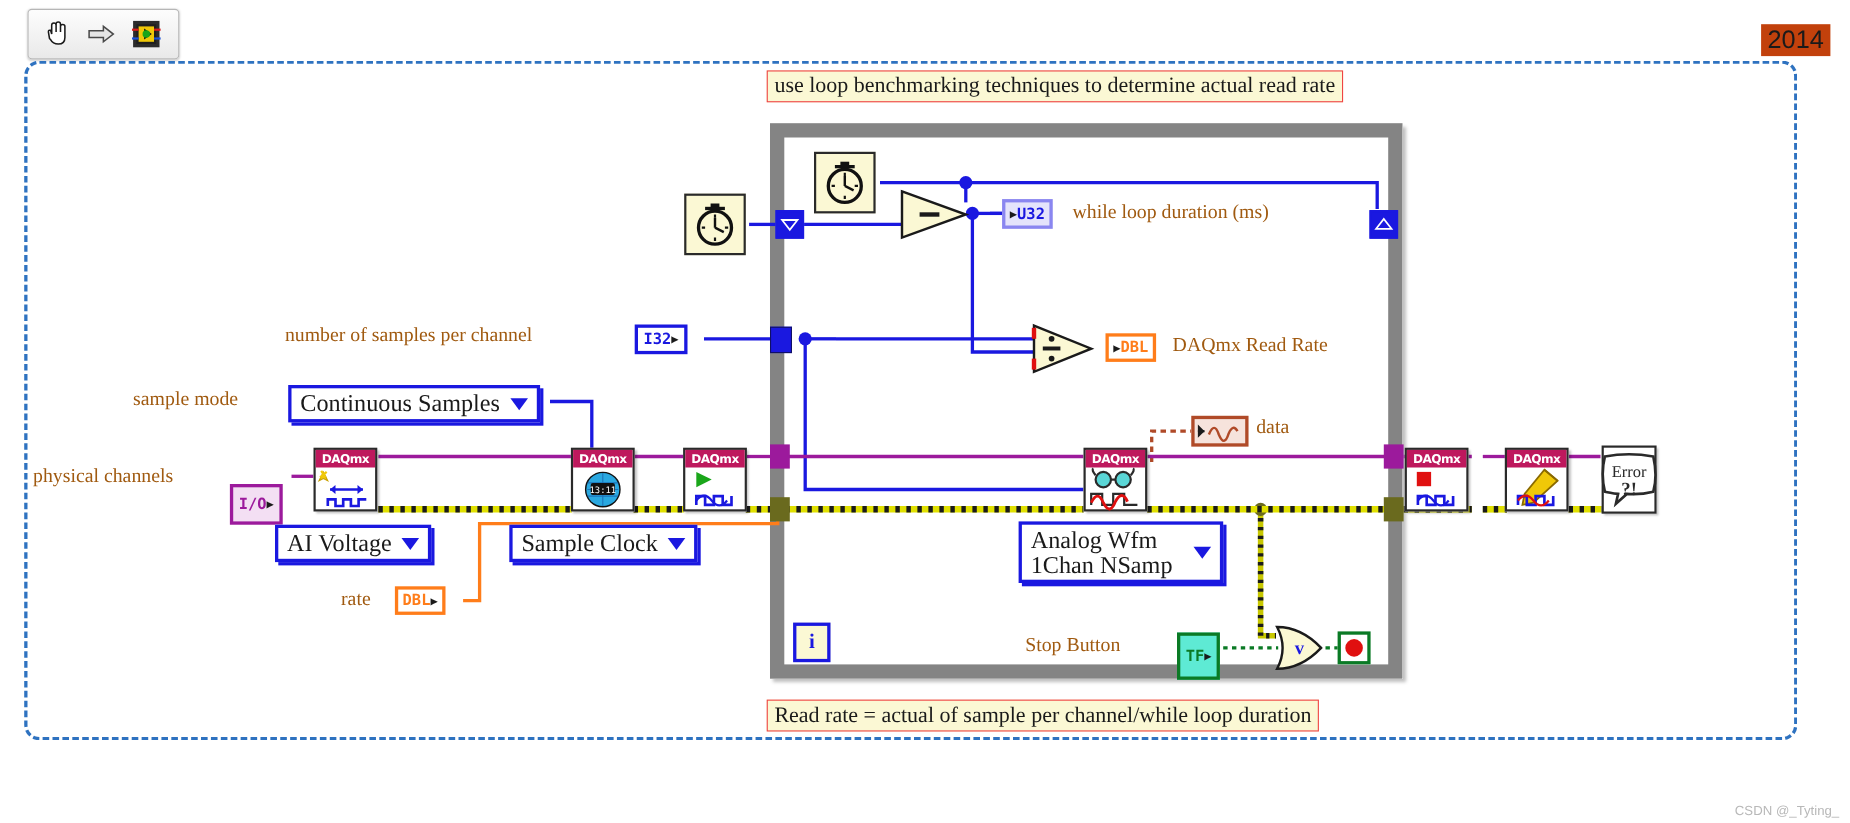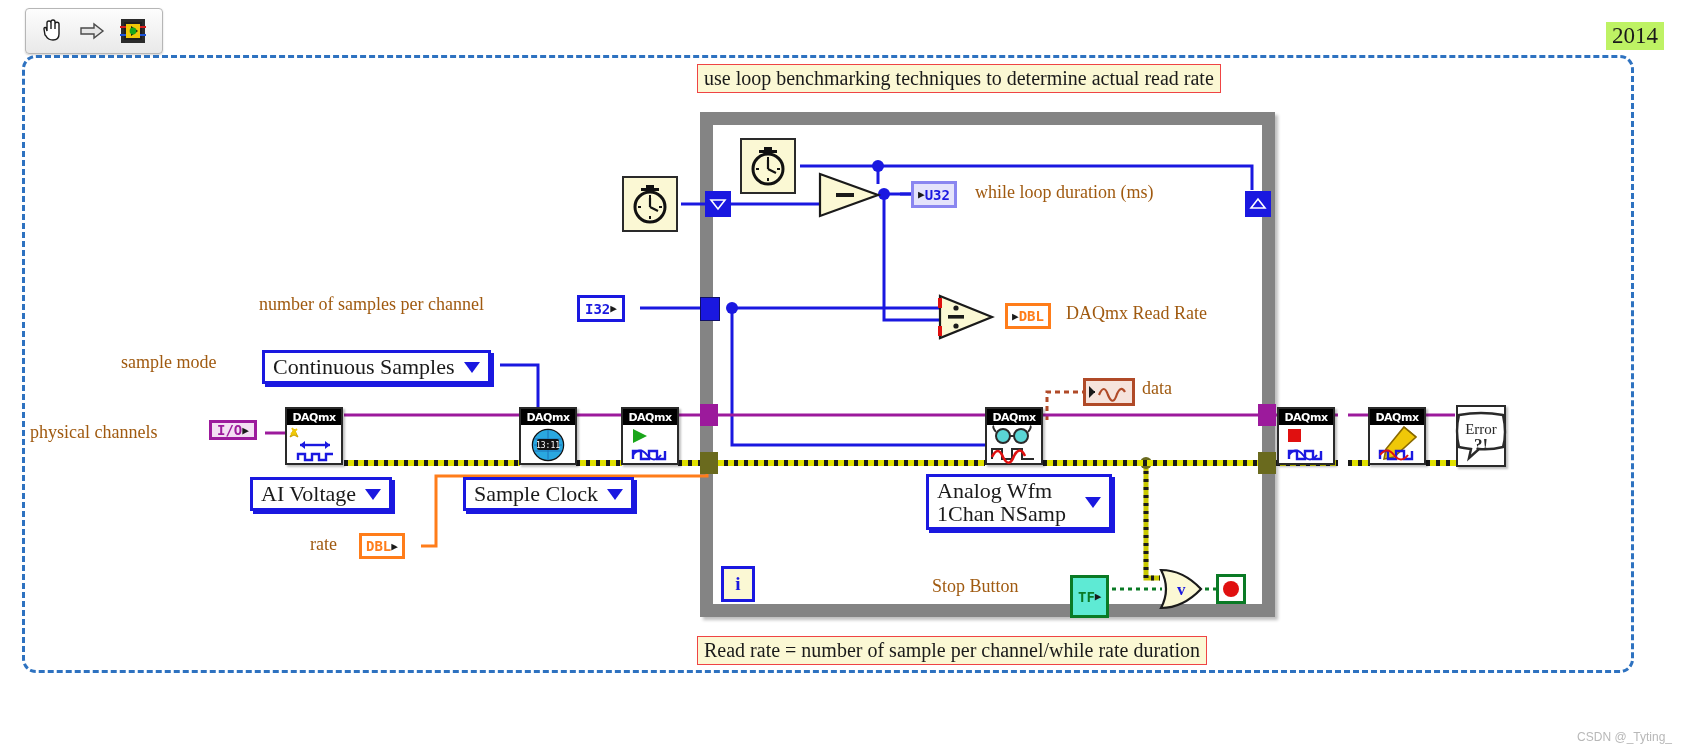--- a/index.html
+++ b/index.html
@@ -8,21 +8,21 @@
   .abs{position:absolute;}
   
   #toolbar{left:25px;top:8px;width:138px;height:46px;
            background:linear-gradient(#fdfdfd,#e9e9e9);
            border:1px solid #b6b6b6;border-radius:4px;
            box-shadow:0 1px 2px rgba(0,0,0,.18);
            display:flex;align-items:center;gap:11px;padding:0 10px;box-sizing:border-box;}
   .tb-icon{width:30px;height:30px;display:flex;align-items:center;justify-content:center;}
   
   #year{right:18px;top:22px;font-size:23px;color:#1a1a1a;
-        font-family:Liberation Serif, serif;background:#bef264;padding:1px 6px;}
+        font-family:Liberation Sans, sans-serif;background:#c2410c;padding:1px 6px;}
   
   #diagram{left:22px;top:55px;width:1612px;height:618px;
            border:3px dashed #2e72c0;border-radius:14px;box-sizing:border-box;}
   
   #whileloop{left:700px;top:112px;width:575px;height:505px;
              border:13px solid #848484;box-sizing:border-box;background:transparent;
              box-shadow:3px 3px 3px rgba(0,0,0,.25);}
   
   .comment{background:#fbf8d4;border:1px solid #ef4444;color:#1a1a1a;
            font-family:"Liberation Serif",serif;font-size:20px;
@@ -33,37 +33,37 @@
   .term{display:inline-flex;align-items:center;justify-content:center;
         font-family:"DejaVu Sans Mono",monospace;font-weight:bold;
         font-size:14px;box-sizing:border-box;}
   .t-i32{border:3px solid #1a18e0;background:#ffffff;color:#1a18e0;
          padding:1px 5px;height:27px;box-shadow:inset 0 0 0 2px #fff;}
   .t-u32{border:3px solid #8a86f0;background:#e4e3fb;color:#1a18e0;
          padding:1px 4px;height:27px;}
   .t-dbl{border:3px solid #ff7d1a;background:#ffffff;color:#ff7d1a;
          padding:1px 4px;height:26px;}
   .t-io{border:3px solid #9c1a9c;background:#f3dff3;color:#9c1a9c;
-        padding:1px 5px;height:20px;}
+        padding:1px 5px;height:37px;margin-top:20px;}
   .t-tf{border:3px solid #0a7a25;background:#5eead4;color:#0a7a25;
         padding:1px 5px;height:43px;}
   .t-wfm{border:3px solid #b04a28;background:#f6e3dc;height:28px;width:52px;}
   
   .ring{border:3px solid #1a18e0;background:#ffffff;color:#1a1a1a;
         font-family:"Liberation Serif",serif;font-size:22px;
         padding:1px 8px;display:inline-flex;align-items:center;gap:9px;
         box-shadow:3px 3px 0 #1a18e0, 3px 3px 0 1px #ffffff;white-space:nowrap;}
   .ring.two{line-height:1.05;padding:2px 8px;}
   .caret{width:0;height:0;border-left:8px solid transparent;
          border-right:8px solid transparent;border-top:11px solid #1a18e0;flex:0 0 auto;}
   
   .vi{border:2px solid #2a2a2a;background:#ffffff;width:58px;height:58px;
       box-sizing:border-box;box-shadow:2px 2px 2px rgba(0,0,0,.25);
       display:flex;flex-direction:column;align-items:center;}
-  .vi-hdr{background:#000000;color:#ffffff;width:100%;height:17px;
+  .vi-hdr{background:#be185d;color:#ffffff;width:100%;height:17px;
           font-family:"DejaVu Sans",sans-serif;font-size:11px;font-weight:bold;
           letter-spacing:-.5px;display:flex;align-items:center;justify-content:center;}
   .vi-body{flex:1;display:flex;align-items:flex-end;justify-content:center;width:100%;}
   
   .clocknode{background:#fbf8d4;border:2px solid #2a2a2a;width:56px;height:56px;
              display:flex;align-items:center;justify-content:center;box-sizing:border-box;}
   
   .fn{position:absolute;}
   
   .sr{background:#1a18e0;border:2px solid #1a18e0;width:26px;height:26px;
@@ -213,21 +213,21 @@
     <path d="M678 463 H700"></path>
     <path d="M714 463 H985"></path>
     <path d="M1043 463 H1262"></path>
     <path d="M1276 463 H1338"></path>
     <path d="M1348 463 H1370"></path>
     <path d="M1426 463 H1460"></path>
   </g>
 </svg>
 
 <div class="abs comment" style="left:697px;top:64px;">use loop benchmarking techniques to determine actual read rate</div>
-<div class="abs comment" style="left:697px;top:636px;">Read rate = number of sample per channel/while rate duration</div>
+<div class="abs comment" style="left:697px;top:636px;">Read rate = actual of sample per channel/while loop duration</div>
 
 <div class="abs clocknode" style="left:622px;top:176px;">
   <svg width="44" height="44" viewBox="0 0 44 44">
     <rect x="18" y="3" width="8" height="5" fill="#111"></rect>
     <rect x="13" y="6" width="18" height="3" fill="#111"></rect>
     <circle cx="22" cy="25" r="15" fill="#fbf8d4" stroke="#111" stroke-width="3"></circle>
     <path d="M22 13 V16 M34 25 H31 M22 37 V34 M10 25 H13" stroke="#111" stroke-width="2"></path>
     <path d="M22 25 L22 16 M22 25 L30 29" stroke="#111" stroke-width="2.2" fill="none"></path>
   </svg>
 </div>

